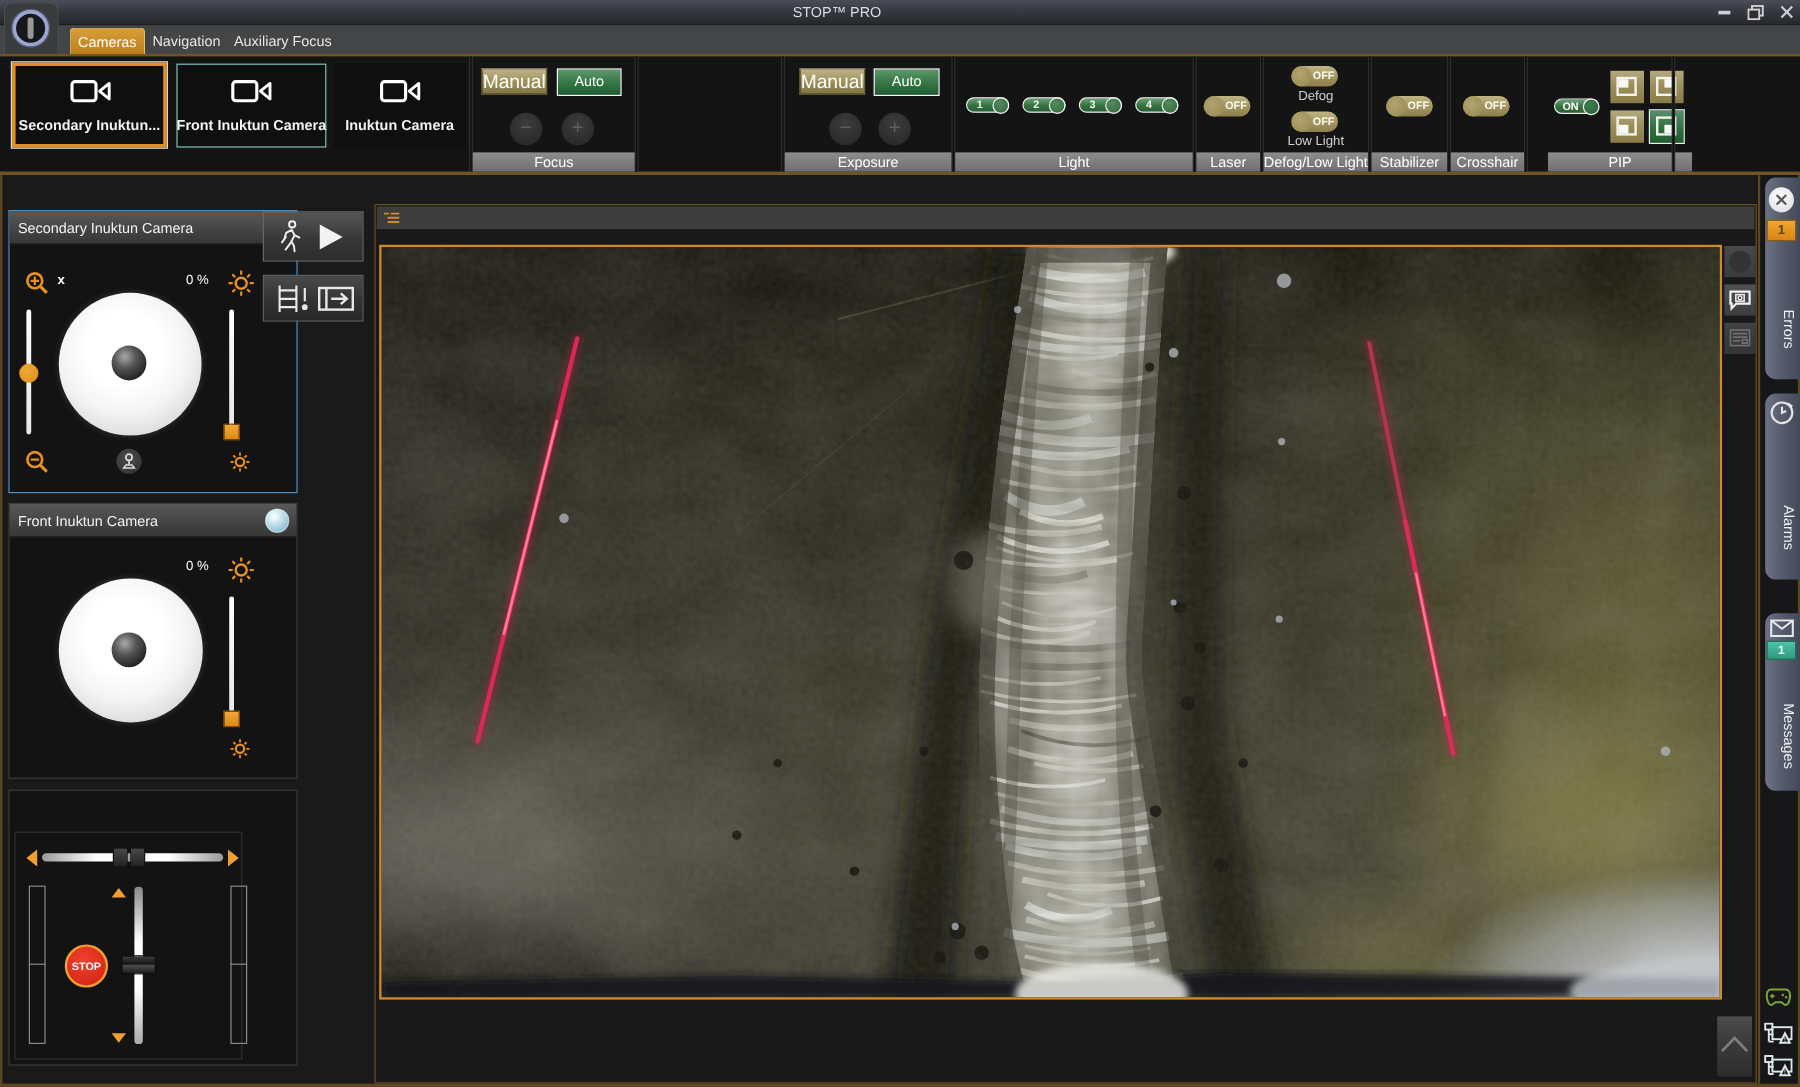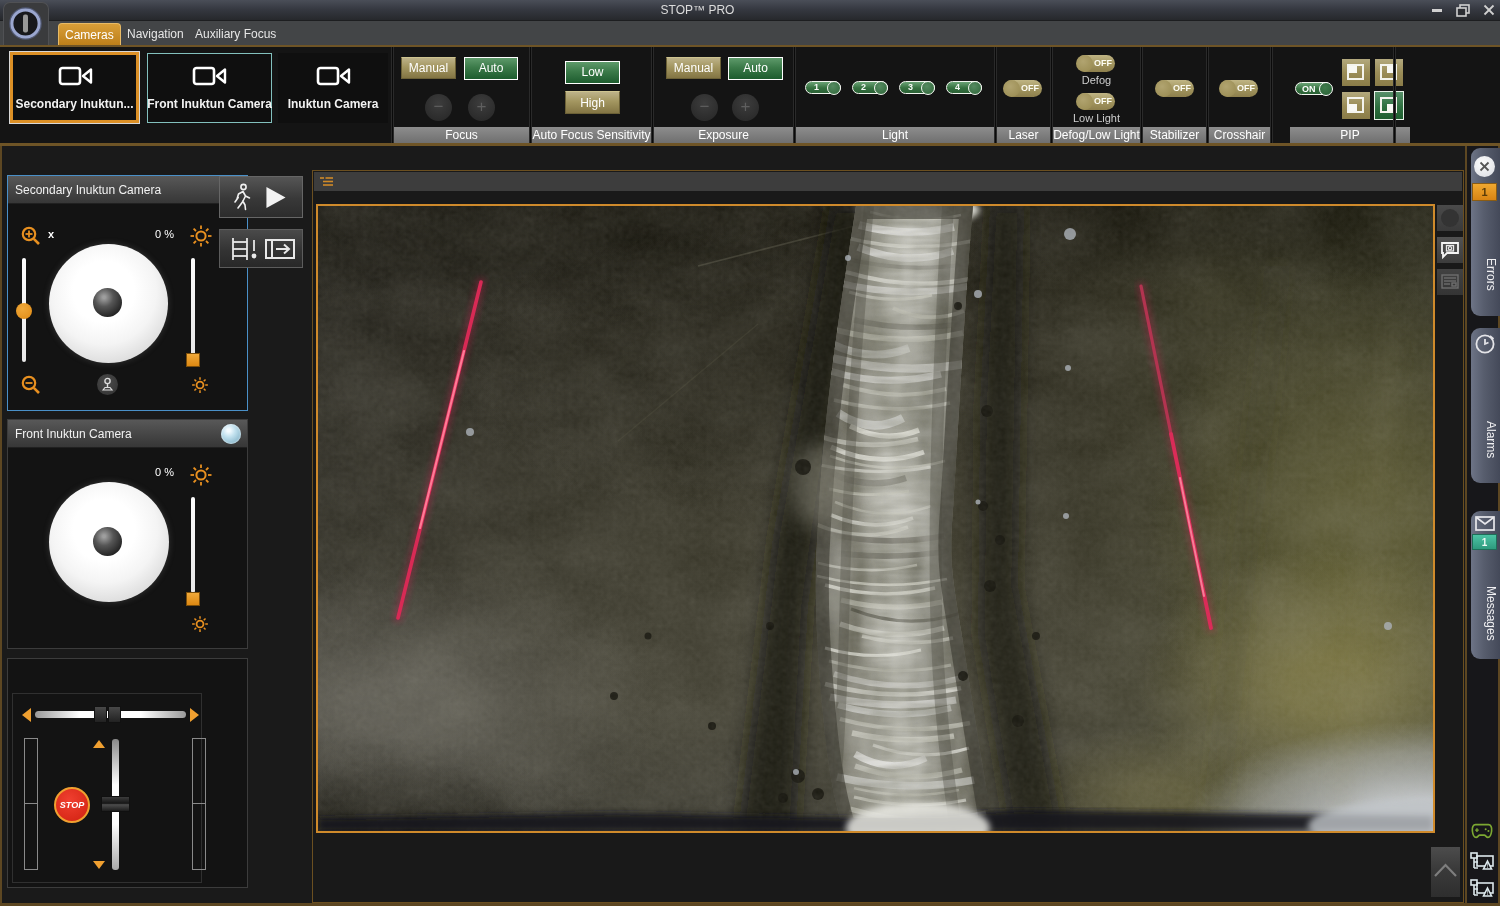--- a/index.html
+++ b/index.html
@@ -13,21 +13,21 @@
   
   #tabbar { left:0; top:20px; width:1500px; height:25px; background:#434547; border-top:1px solid #1d1e20; }
   #powertab { left:3px; top:2px; width:46px; height:43px; background:#3a3b3d; border-radius:7px 7px 0 0; border:1px solid #505154; border-bottom:none; }
   .tab { top:23px; height:22px; line-height:22px; font-size:12px; color:#e6e6e6; padding:0 9px; }
   #tab-cameras { left:58px; padding:0 6px; background:linear-gradient(#d99e38,#bc7f1a); border:1px solid #e8bb66; border-bottom:none; border-radius:4px 4px 0 0; color:#fff; }
   
   #ribbon { left:0; top:45px; width:1500px; height:101px; background:#141414; border-top:2px solid #6e5426; border-bottom:3px solid #6e5426; }
   .group { top:0; bottom:0; }
   .grouplabel { left:0; right:0; bottom:0; height:16px; background:linear-gradient(#8d8d8d,#6f6f6f); color:#fff; font-size:12px; text-align:center; line-height:16px; }
   .gdiv { top:0; bottom:0; width:3px; background:linear-gradient(90deg,#3a3a3a,#0a0a0a,#3a3a3a); }
-  .khaki { background:linear-gradient(#bdb289,#a39660 45%,#837544); border:1px solid #6b6036; border-top:1px solid #cec490; color:#fff; text-align:center; font-size:12px; }
+  .khaki { background:linear-gradient(#bdb289,#a39660 45%,#837544); border:1px solid #6b6036; border-top:1px solid #cec490; color:#fff; text-align:center; font-size:16px; }
   .greenb { background:linear-gradient(#5e9a6a,#3b7a49 45%,#1d5c2e); border:1px solid #fff; color:#fff; text-align:center; font-size:12px; }
   .roundpm { width:27px; height:27px; border-radius:50%; background:radial-gradient(circle at 50% 35%, #3d3d3d, #252525); color:#5f5f5f; font-size:17px; text-align:center; line-height:25px; }
   
   .toggle { height:17px; border-radius:9px; }
   .tg-green { background:linear-gradient(#6aa375,#35703f 55%,#2a6135); border:1.5px solid #f2f6ef; height:13px; border-radius:7.5px; }
   .tg-khaki { background:linear-gradient(#c0b584,#a1945e 55%,#8d7f4c); }
   .knob { position:absolute; border-radius:50%; }
   
   #content { left:0; top:146px; width:1500px; height:760px; background:#1a1a1a; }
   .vborder { top:146px; bottom:0; width:2px; background:#5d4722; }
@@ -98,25 +98,20 @@
 
   <div class="abs group" style="left:394px; width:135px;">
     <div class="abs khaki" style="left:7px;top:10px;width:55px;height:22px;line-height:21px;">Manual</div>
     <div class="abs greenb" style="left:70px;top:10px;width:54px;height:23px;line-height:21px;">Auto</div>
     <div class="abs roundpm" style="left:31px;top:47px;">−</div>
     <div class="abs roundpm" style="left:74px;top:47px;">+</div>
     <div class="abs grouplabel">Focus</div>
   </div>
   <div class="abs gdiv" style="left:529px;"></div>
 
-  <div class="abs group" style="left:532px; width:119px;">
-    <div class="abs greenb" style="left:33px;top:14px;width:55px;height:23px;line-height:21px;">Low</div>
-    <div class="abs khaki" style="left:33px;top:44px;width:55px;height:23px;line-height:22px;">High</div>
-    <div class="abs grouplabel">Auto Focus Sensitivity</div>
-  </div>
   <div class="abs gdiv" style="left:651px;"></div>
 
   <div class="abs group" style="left:654px; width:139px;">
     <div class="abs khaki" style="left:12px;top:10px;width:55px;height:22px;line-height:21px;">Manual</div>
     <div class="abs greenb" style="left:74px;top:10px;width:55px;height:23px;line-height:21px;">Auto</div>
     <div class="abs roundpm" style="left:37px;top:47px;">−</div>
     <div class="abs roundpm" style="left:78px;top:47px;">+</div>
     <div class="abs grouplabel">Exposure</div>
   </div>
   <div class="abs gdiv" style="left:793px;"></div>
@@ -347,21 +342,21 @@
   <div class="abs" style="left:184px;top:79px;width:14px;height:132px;border:1px solid #8a8a8a;"></div>
   <div class="abs" style="left:184px;top:144px;width:14px;height:1px;background:#8a8a8a;"></div>
   <svg class="abs" style="left:84px;top:80px;" width="14" height="10" viewBox="0 0 14 10">
       <path d="M1 9 L7 1 L13 9 Z" fill="#f0a030"></path>
     </svg>
   <svg class="abs" style="left:84px;top:201px;" width="14" height="10" viewBox="0 0 14 10">
       <path d="M1 1 L13 1 L7 9 Z" fill="#f0a030"></path>
     </svg>
   <div class="abs" style="left:104px;top:80px;width:7px;height:131px;border-radius:3px;background:linear-gradient(#888,#fff 35%,#fff 65%,#aaa);"></div>
   <div class="abs" style="left:93px;top:137px;width:29px;height:16px;background:linear-gradient(#3c3c3c,#161616 45%,#4c4c4c 55%,#1c1c1c);border:1px solid #101010;"></div>
-  <div class="abs" style="left:46px;top:128px;width:36px;height:36px;border-radius:50%;background:radial-gradient(circle at 42% 35%,#f04030,#d02010);border:2px solid #f0a030;color:#fff;font-size:9px;font-weight:bold;text-align:center;line-height:33px;font-style:italic;">STOP</div>
+  <div class="abs" style="left:46px;top:128px;width:36px;height:36px;border-radius:50%;background:radial-gradient(circle at 42% 35%,#f04030,#d02010);border:2px solid #f0a030;color:#fff;font-size:9px;font-weight:bold;text-align:center;line-height:33px;">STOP</div>
 </div>
 
 <div class="abs" style="left:312px;top:170px;width:1152px;height:733px;border:1px solid #6b4f20;background:#191919;"></div>
 <div class="abs" style="left:314px;top:172px;width:1148px;height:19px;background:#3d3d3d;"></div>
 <svg class="abs" style="left:320px;top:176px;" width="13" height="11" viewBox="0 0 13 11">
     <g stroke="#d08a28" stroke-width="1.6">
       <line x1="0" y1="2" x2="4" y2="2"></line>
       <line x1="5.5" y1="2" x2="13" y2="2"></line>
       <line x1="3" y1="5.5" x2="13" y2="5.5"></line>
       <line x1="3" y1="9" x2="13" y2="9"></line>

